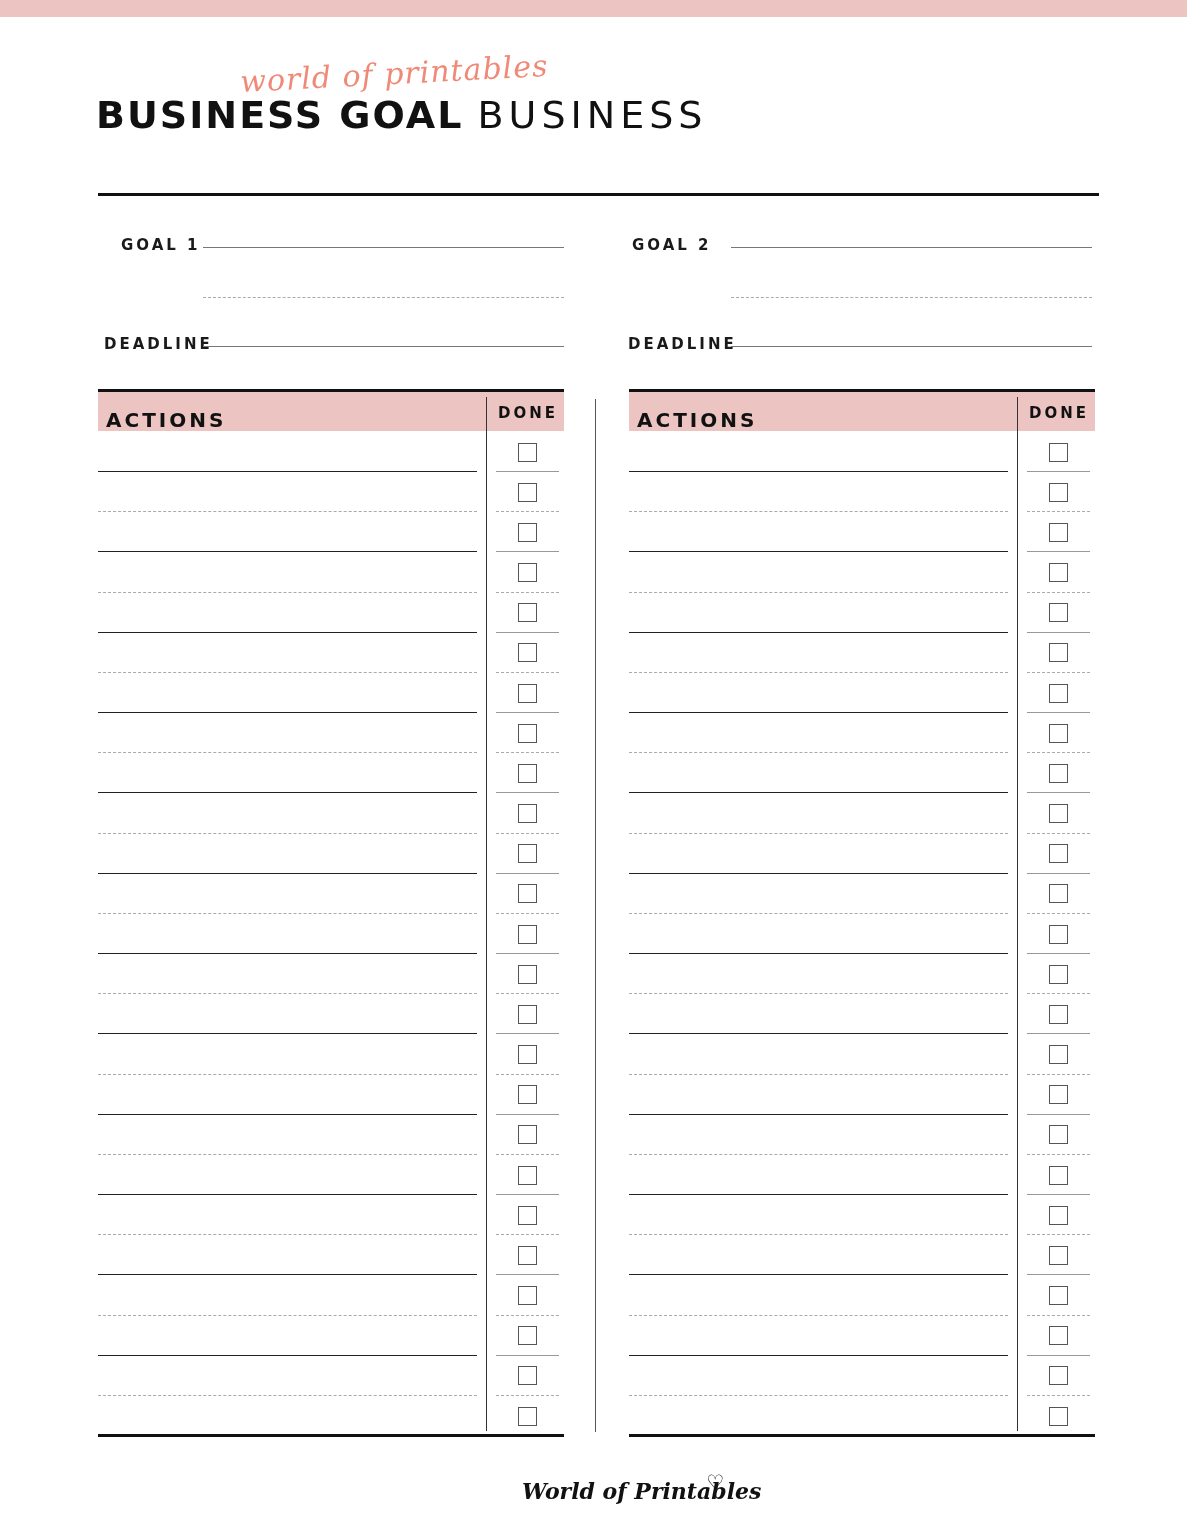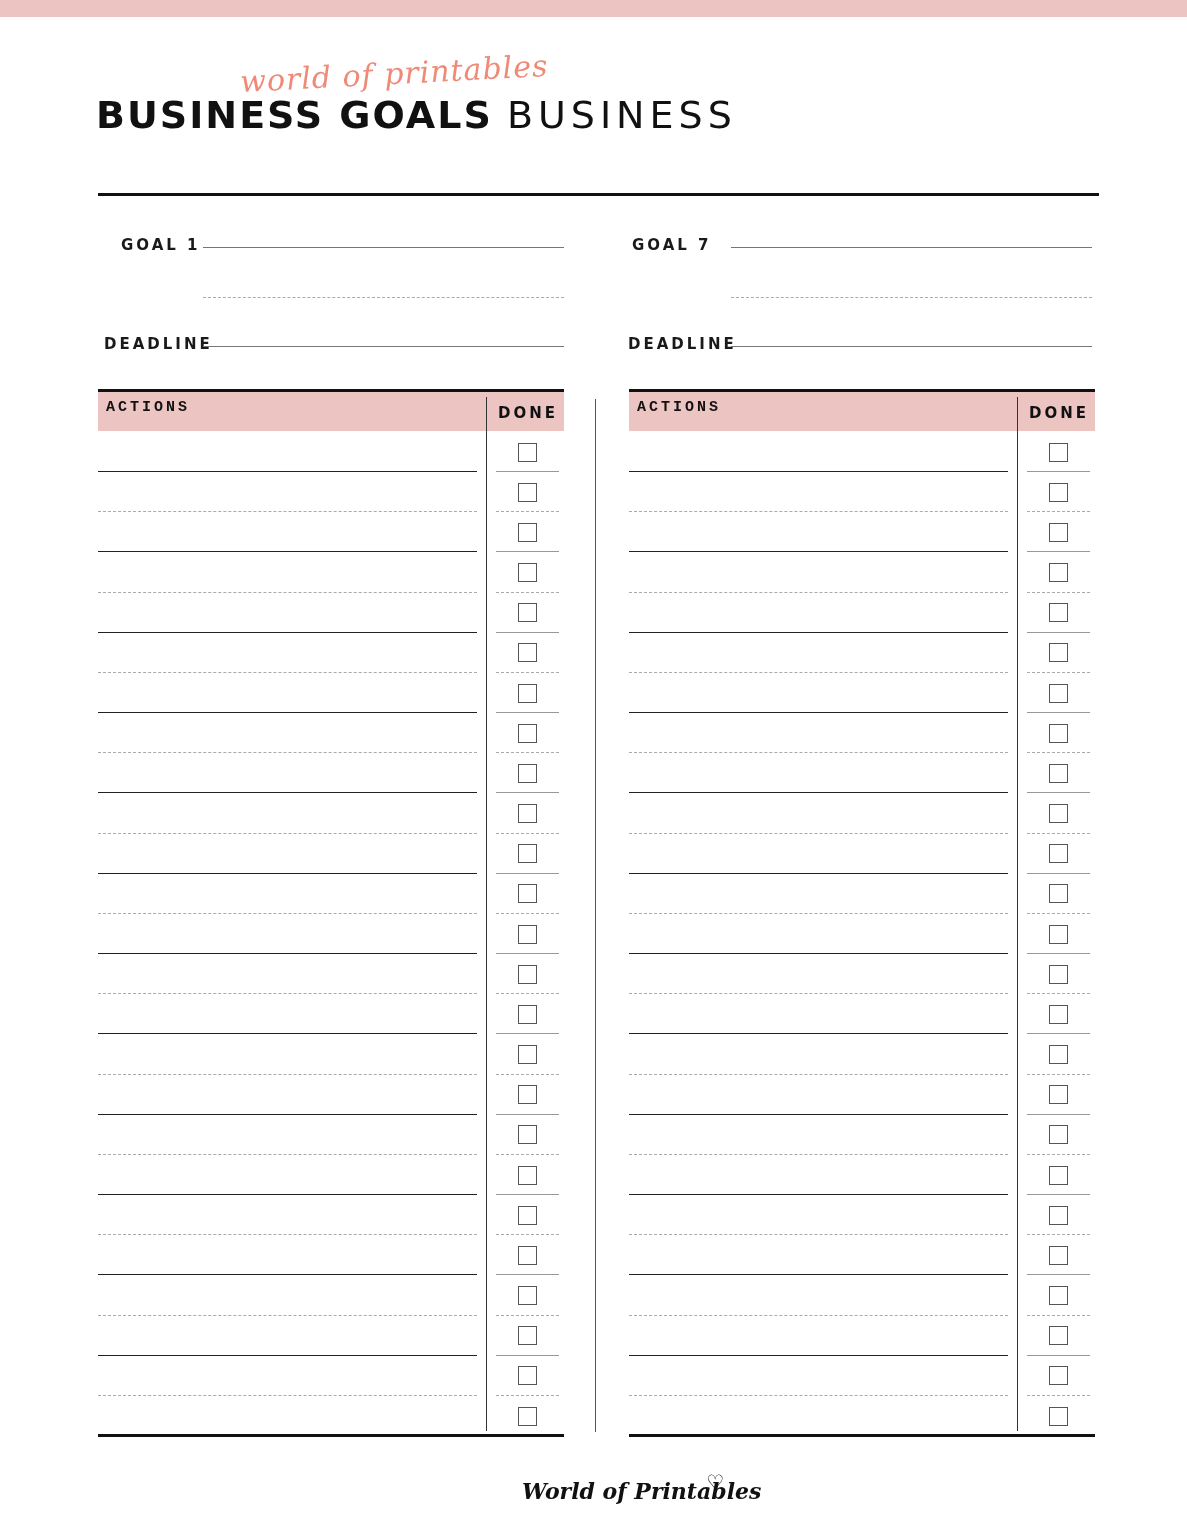--- a/index.html
+++ b/index.html
@@ -21,21 +21,21 @@
   .rule-top { position: absolute; left: 98px; top: 193px; width: 1001px; height: 3px; background: #111; }
 
   .label { position: absolute; font-size: 15px; font-weight: bold; letter-spacing: 3px; color: #1a1a1a; }
   .fill-line { position: absolute; height: 0; border-top: 1.5px solid #777; }
   .fill-dash { position: absolute; height: 0; border-top: 1.5px dashed #aaa; }
 
   .table { position: absolute; top: 389px; width: 466px; height: 1050px; }
   .table .thick-top { position: absolute; left: 0; top: 0; width: 100%; height: 3px; background: #111; }
   .table .thick-bottom { position: absolute; left: 0; top: 1045px; width: 100%; height: 3px; background: #111; }
   .table .head { position: absolute; left: 0; top: 3px; width: 100%; height: 39px; background: #ecc5c3; }
-  .table .head-actions { position: absolute; left: 8px; top: 7px; font-size: 15px; font-weight: bold; letter-spacing: 3px; font-family: Liberation Mono, monospace; }
+  .table .head-actions { position: absolute; left: 8px; top: 16px; font-size: 20px; font-weight: bold; letter-spacing: 3px; }
   .table .head-done { position: absolute; right: 6px; top: 12px; font-size: 15px; font-weight: bold; letter-spacing: 3px; }
   .table .vdiv { position: absolute; left: 388px; top: 8px; width: 1px; height: 1034px; background: #333; }
 
   .row-line { position: absolute; height: 0; }
   .row-line.solid { border-top: 1.5px solid #222; }
   .row-line.dashed { border-top: 1.5px dashed #aaa; }
   .done-line { position: absolute; height: 0; }
   .done-line.solid { border-top: 1px solid #999; }
   .done-line.dashed { border-top: 1.5px dashed #aaa; }
 
@@ -50,33 +50,33 @@
   }
   .heart { position: absolute; left: 706px; top: 1470px; font-size: 20px; color: #111; }
 </style>
 </head>
 <body>
 
 <div class="top-band"></div>
 
 <div class="script-brand">world of printables</div>
 <div class="title">
-  <span class="bold">BUSINESS GOALS</span>
+  <span class="bold">BUSINESS GOAL</span>
   <span class="light">BUSINESS</span>
 </div>
 
 <div class="rule-top"></div>
 
 <div class="label" style="left:104px; top:236px;margin-left:17px;">GOAL 1</div>
 <div class="fill-line" style="left:203px; top:247px; width:361px;"></div>
 <div class="fill-dash" style="left:203px; top:297px; width:361px;"></div>
 <div class="label" style="left:104px; top:335px;">DEADLINE</div>
 <div class="fill-line" style="left:203px; top:346px; width:361px;"></div>
 
-<div class="label" style="left:632px; top:236px;">GOAL 7</div>
+<div class="label" style="left:632px; top:236px;">GOAL 2</div>
 <div class="fill-line" style="left:731px; top:247px; width:361px;"></div>
 <div class="fill-dash" style="left:731px; top:297px; width:361px;"></div>
 <div class="label" style="left:628px; top:335px;">DEADLINE</div>
 <div class="fill-line" style="left:731px; top:346px; width:361px;"></div>
 
 <div class="table" id="table-0" style="left:98px;">
   <div class="thick-top"></div>
   <div class="head">
     <span class="head-actions">ACTIONS</span>
     <span class="head-done">DONE</span>

